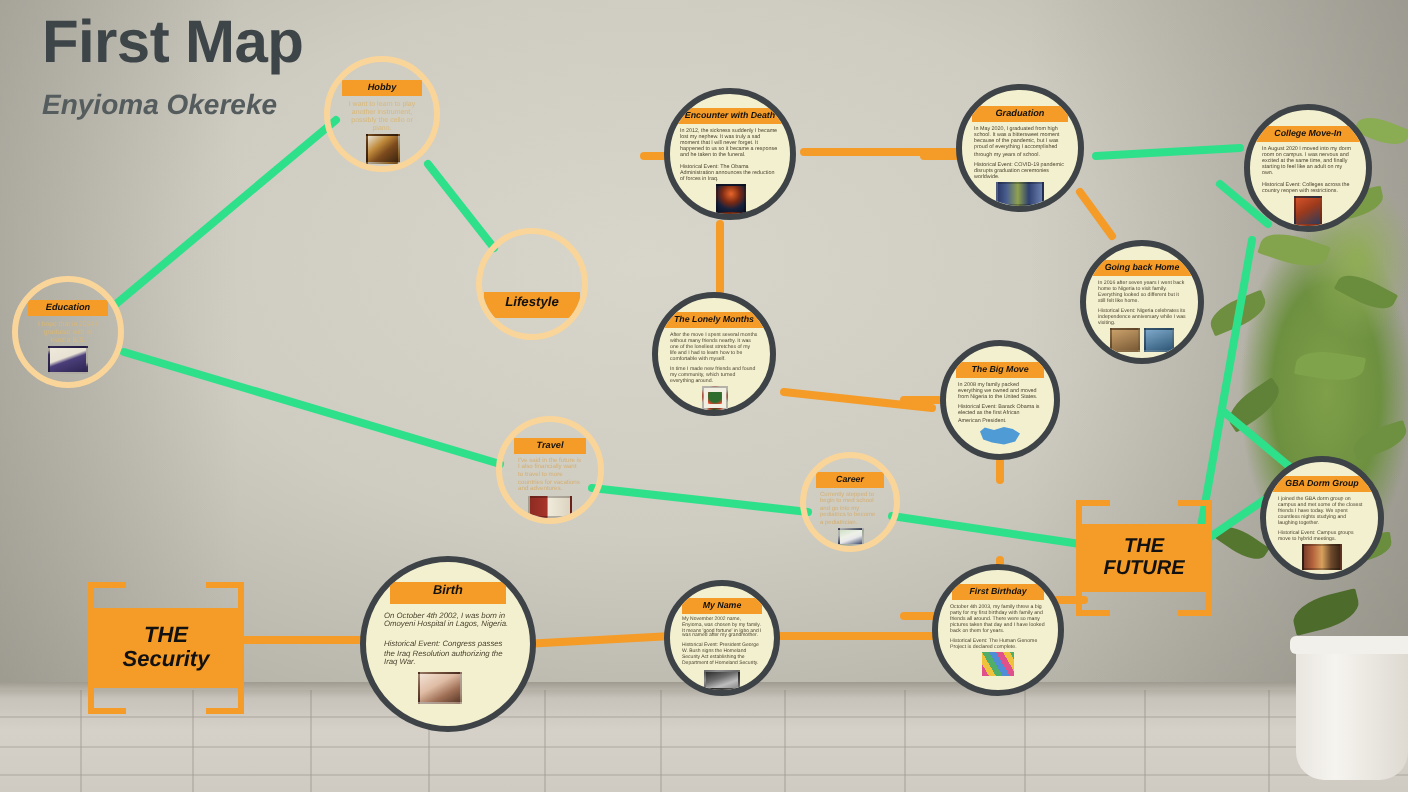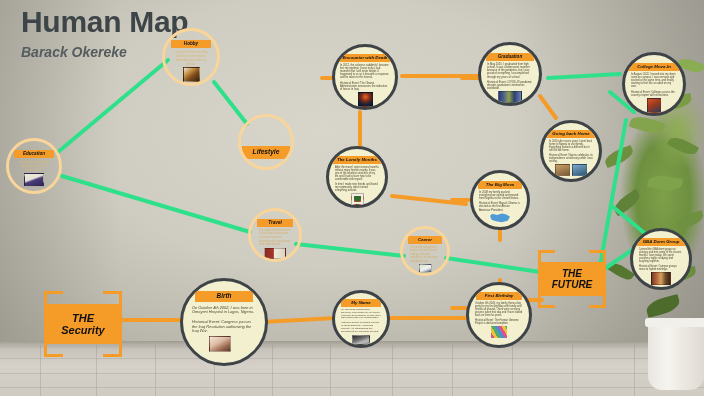--- a/index.html
+++ b/index.html
@@ -161,22 +161,22 @@
 
       <path d="M462,78 L478,78" stroke="#f59b27" stroke-width="4"></path>
 
       <path d="M452,200 L470,200" stroke="#f59b27" stroke-width="4"></path>
 
       <path d="M452,308 L470,308" stroke="#f59b27" stroke-width="4"></path>
       <path d="M528,300 L542,300" stroke="#f59b27" stroke-width="4"></path>
     </g>
   </svg>
 
-  <div id="title">Human Map</div>
-  <div id="subtitle">Barack Okereke</div>
+  <div id="title">First Map</div>
+  <div id="subtitle">Enyioma Okereke</div>
 
   <div class="frame" style="left:44px;top:291px;width:78px;height:66px;">
     <div class="corner" style="left:0;top:0;width:16px;height:10px;border-right:none;border-bottom:none;"></div>
     <div class="corner" style="right:0;top:0;width:16px;height:10px;border-left:none;border-bottom:none;"></div>
     <div class="corner" style="left:0;bottom:0;width:16px;height:10px;border-right:none;border-top:none;"></div>
     <div class="corner" style="right:0;bottom:0;width:16px;height:10px;border-left:none;border-top:none;"></div>
     <div class="corner" style="left:0;top:10px;width:3px;height:46px;border:none;background:#f59b27;"></div>
     <div class="corner" style="right:0;top:10px;width:3px;height:46px;border:none;background:#f59b27;"></div>
     <div class="plate" style="left:3px;top:13px;width:72px;height:40px;font-size:11px;">
       <span>THE</span>

